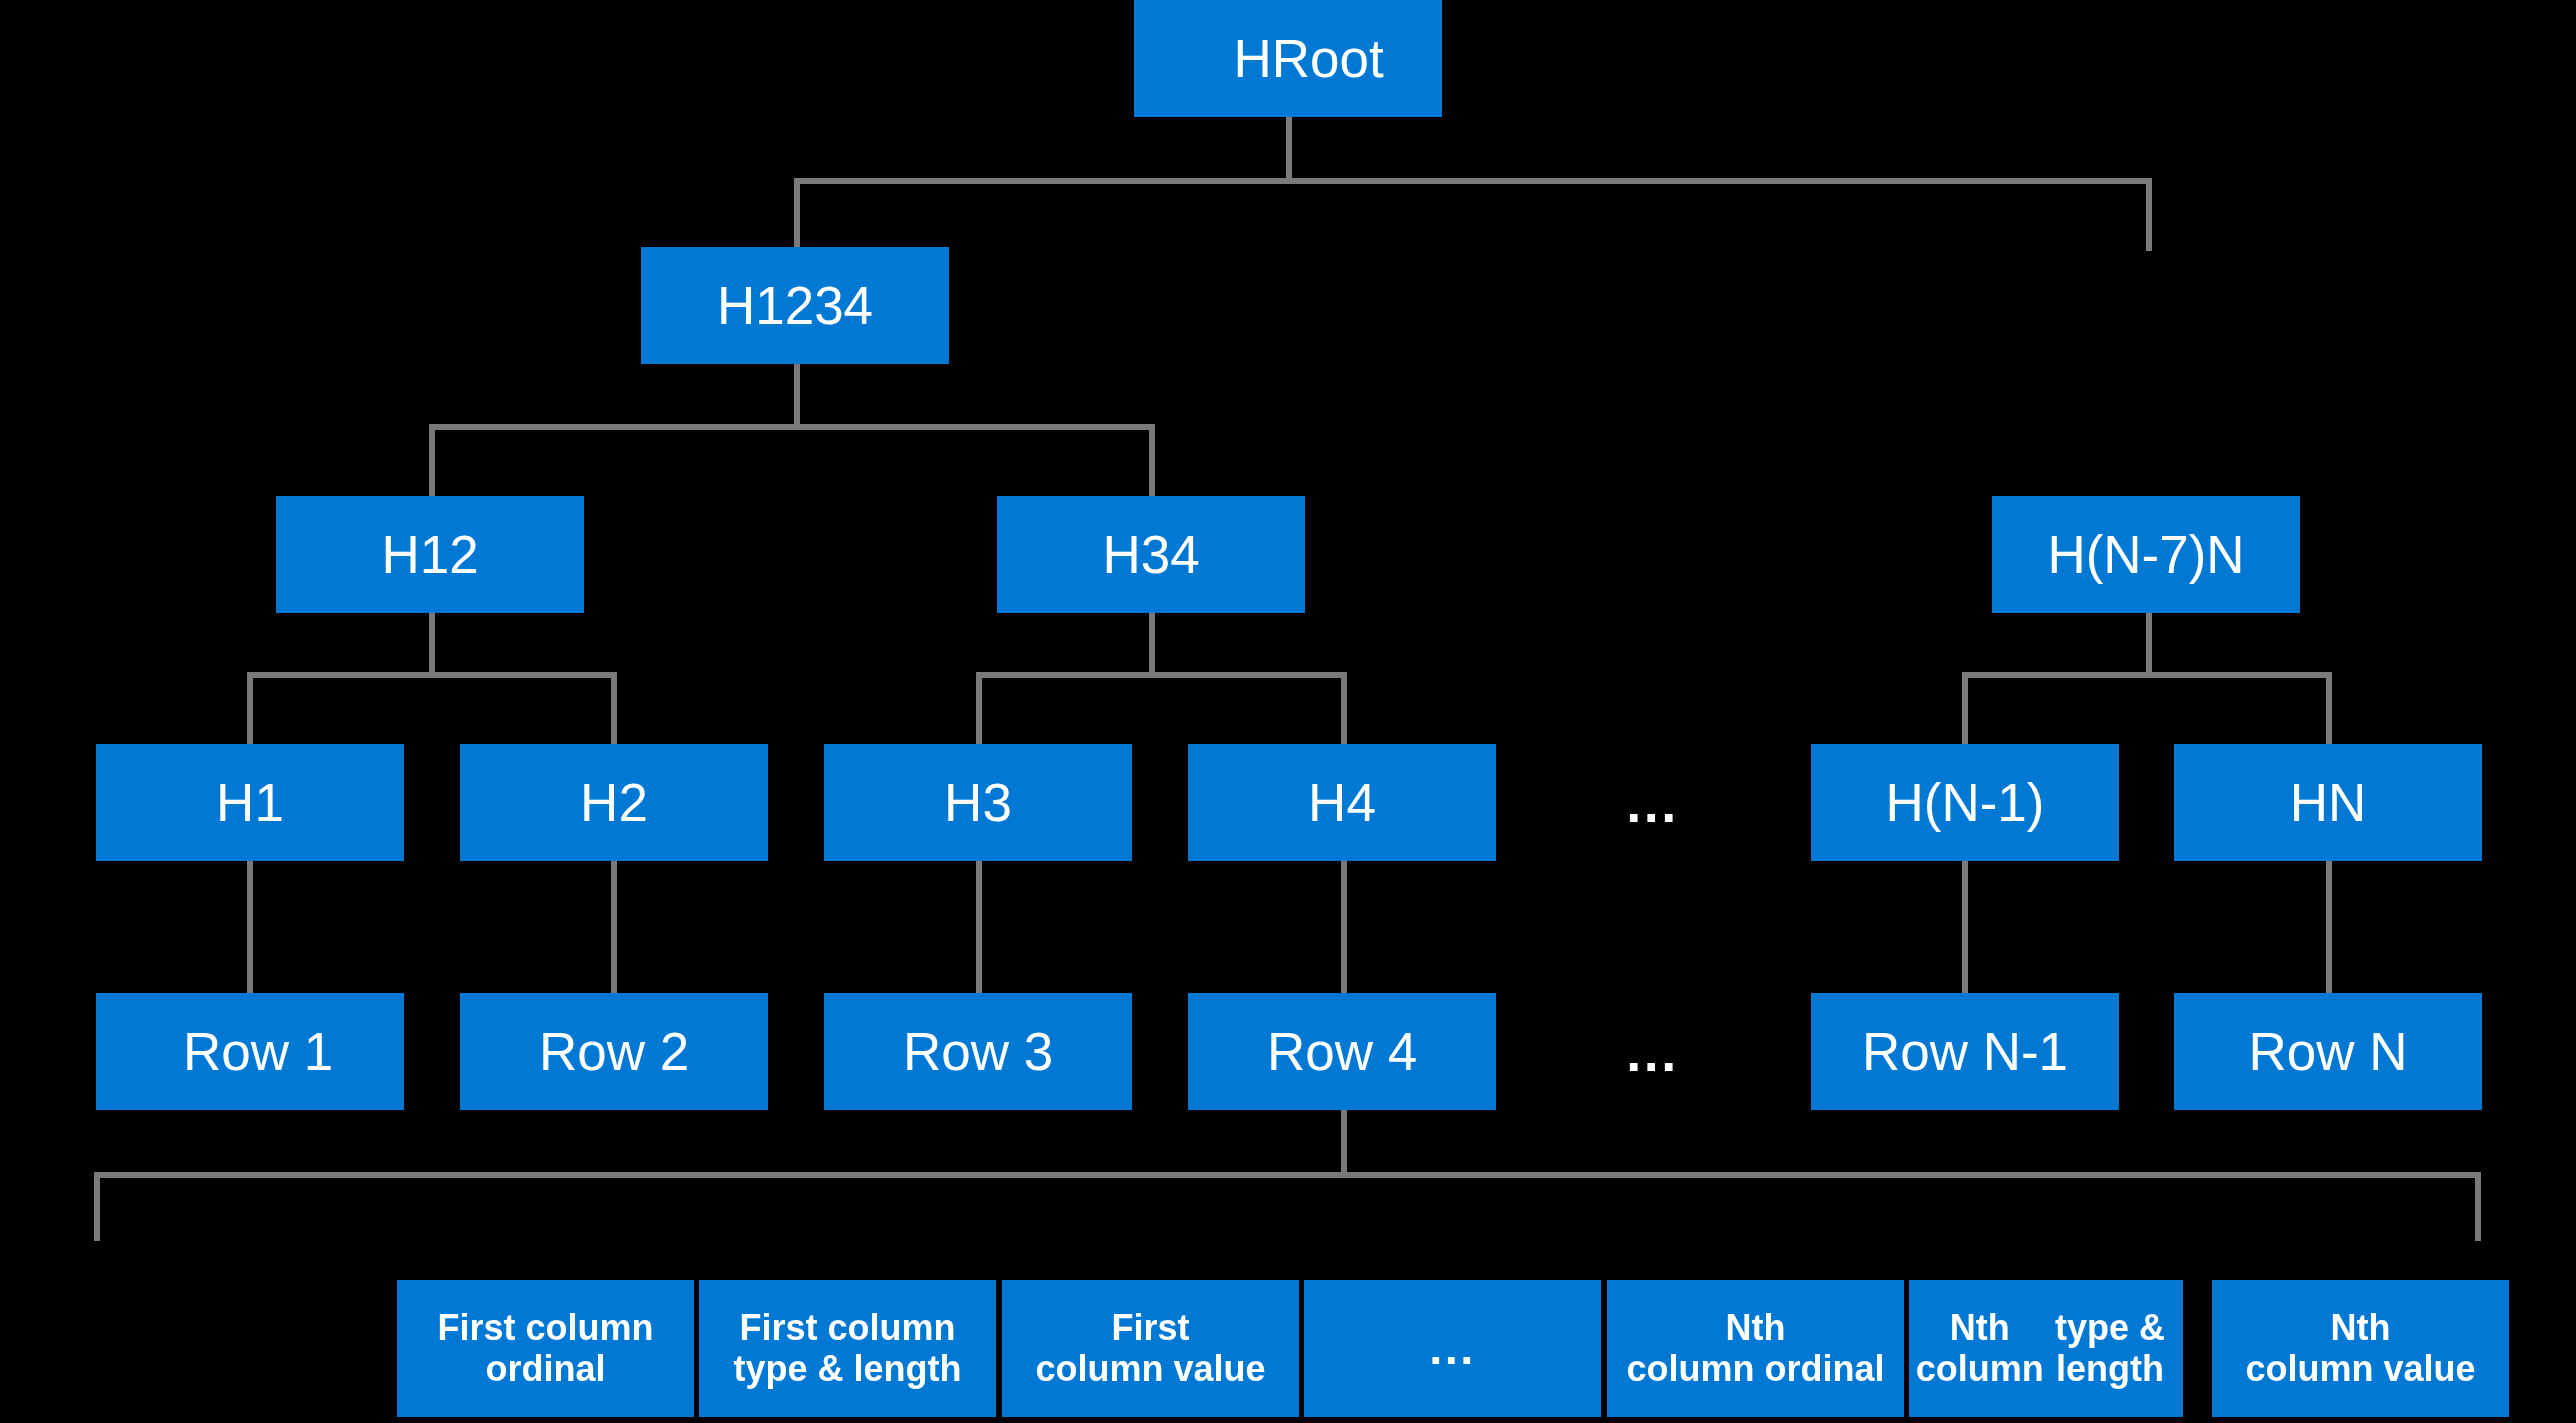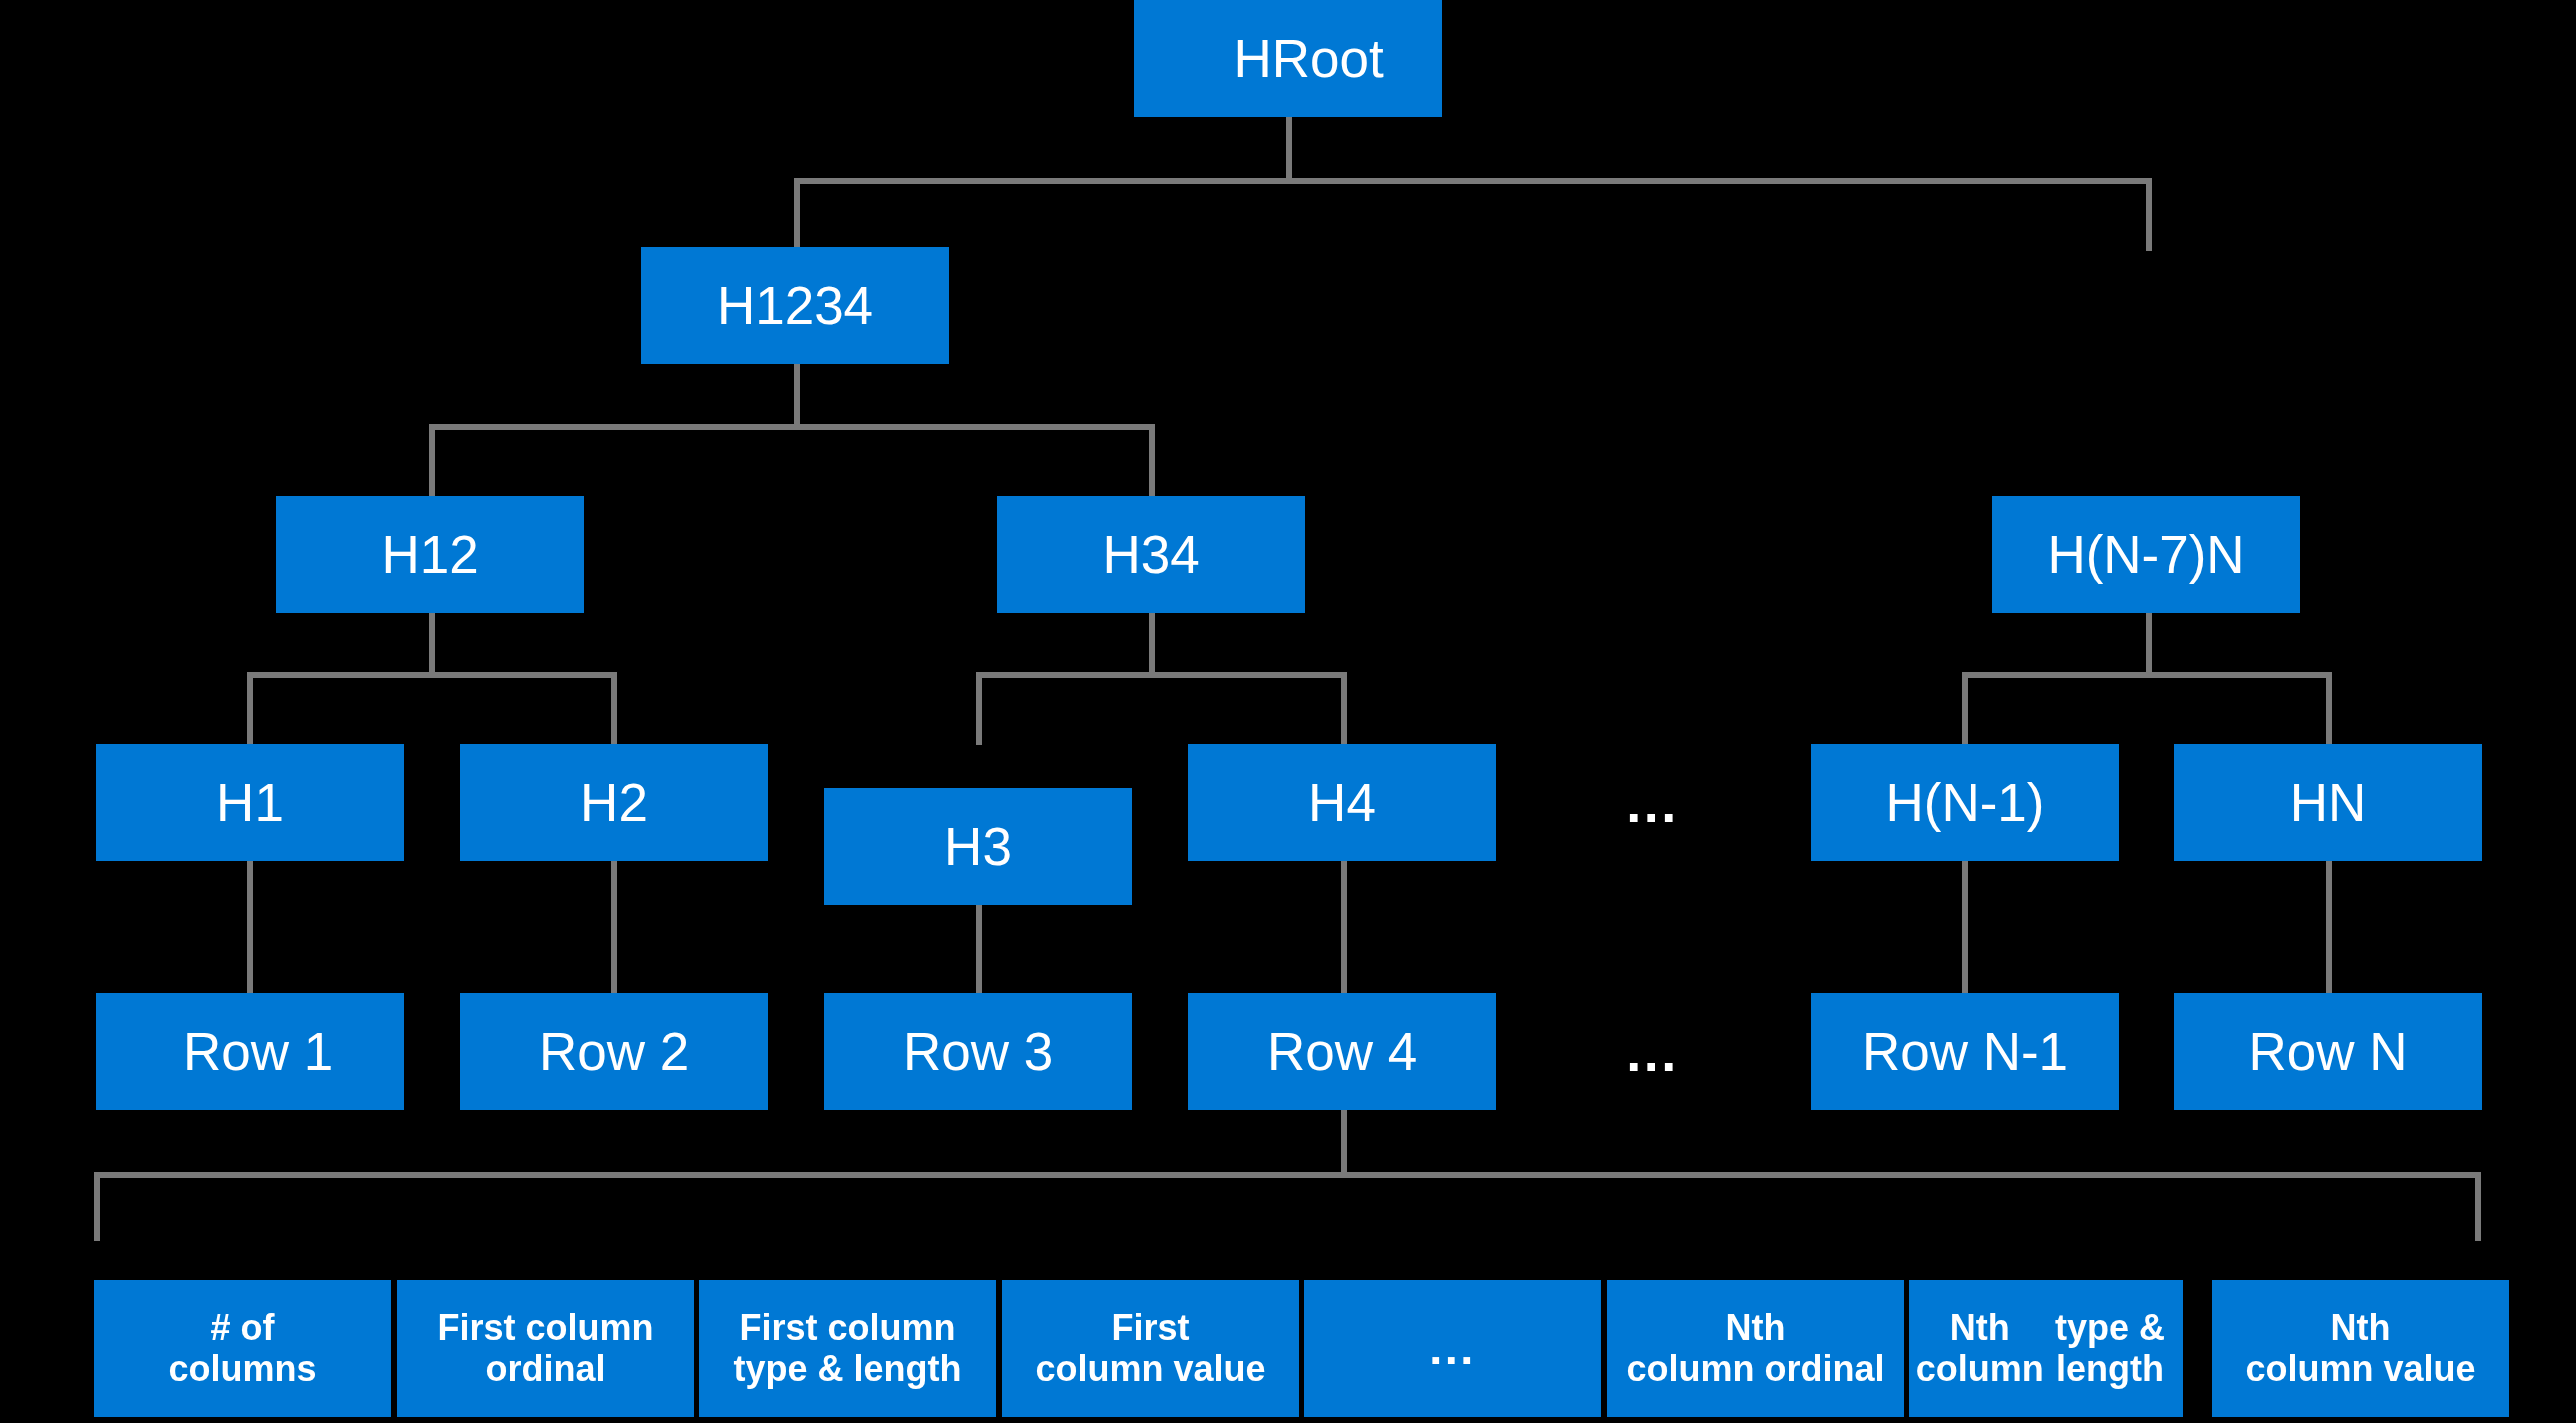--- a/index.html
+++ b/index.html
@@ -65,38 +65,34 @@
   <div class="node lvl-node" style="left:1134px;top:0px;width:308px;height:117px;padding-left:41px;">HRoot</div>
 
   <div class="node lvl-node" style="left:641px;top:247px;width:308px;height:117px;">H1234</div>
 
   <div class="node lvl-node" style="left:276px;top:496px;width:308px;height:117px;">H12</div>
   <div class="node lvl-node" style="left:997px;top:496px;width:308px;height:117px;">H34</div>
   <div class="node lvl-node" style="left:1992px;top:496px;width:308px;height:117px;">H(N-7)N</div>
 
   <div class="node lvl-node" style="left:96px;top:744px;width:308px;height:117px;">H1</div>
   <div class="node lvl-node" style="left:460px;top:744px;width:308px;height:117px;">H2</div>
-  <div class="node lvl-node" style="left:824px;top:744px;width:308px;height:117px;margin-top:44px;">H3</div>
+  <div class="node lvl-node" style="left:824px;top:744px;width:308px;height:117px;">H3</div>
   <div class="node lvl-node" style="left:1188px;top:744px;width:308px;height:117px;">H4</div>
   <div class="ell" style="left:1576px;top:744px;width:153px;height:117px;">...</div>
   <div class="node lvl-node" style="left:1811px;top:744px;width:308px;height:117px;">H(N-1)</div>
   <div class="node lvl-node" style="left:2174px;top:744px;width:308px;height:117px;">HN</div>
 
   <div class="node lvl-node" style="left:96px;top:993px;width:308px;height:117px;padding-left:16px;">Row 1</div>
   <div class="node lvl-node" style="left:460px;top:993px;width:308px;height:117px;">Row 2</div>
   <div class="node lvl-node" style="left:824px;top:993px;width:308px;height:117px;">Row 3</div>
   <div class="node lvl-node" style="left:1188px;top:993px;width:308px;height:117px;">Row 4</div>
   <div class="ell" style="left:1576px;top:993px;width:153px;height:117px;">...</div>
   <div class="node lvl-node" style="left:1811px;top:993px;width:308px;height:117px;">Row N-1</div>
   <div class="node lvl-node" style="left:2174px;top:993px;width:308px;height:117px;">Row N</div>
 
-  <div class="node col-node" style="left:94px;top:1280px;width:297px;height:137px;flex-direction:column;">
-    <span># of</span>
-    <span>columns</span>
-  </div>
   <div class="node col-node" style="left:397px;top:1280px;width:297px;height:137px;flex-direction:column;">
     <span>First column</span>
     <span>ordinal</span>
   </div>
   <div class="node col-node" style="left:699px;top:1280px;width:297px;height:137px;flex-direction:column;">
     <span>First column</span>
     <span>type &amp; length</span>
   </div>
   <div class="node col-node" style="left:1002px;top:1280px;width:297px;height:137px;flex-direction:column;">
     <span>First</span>

